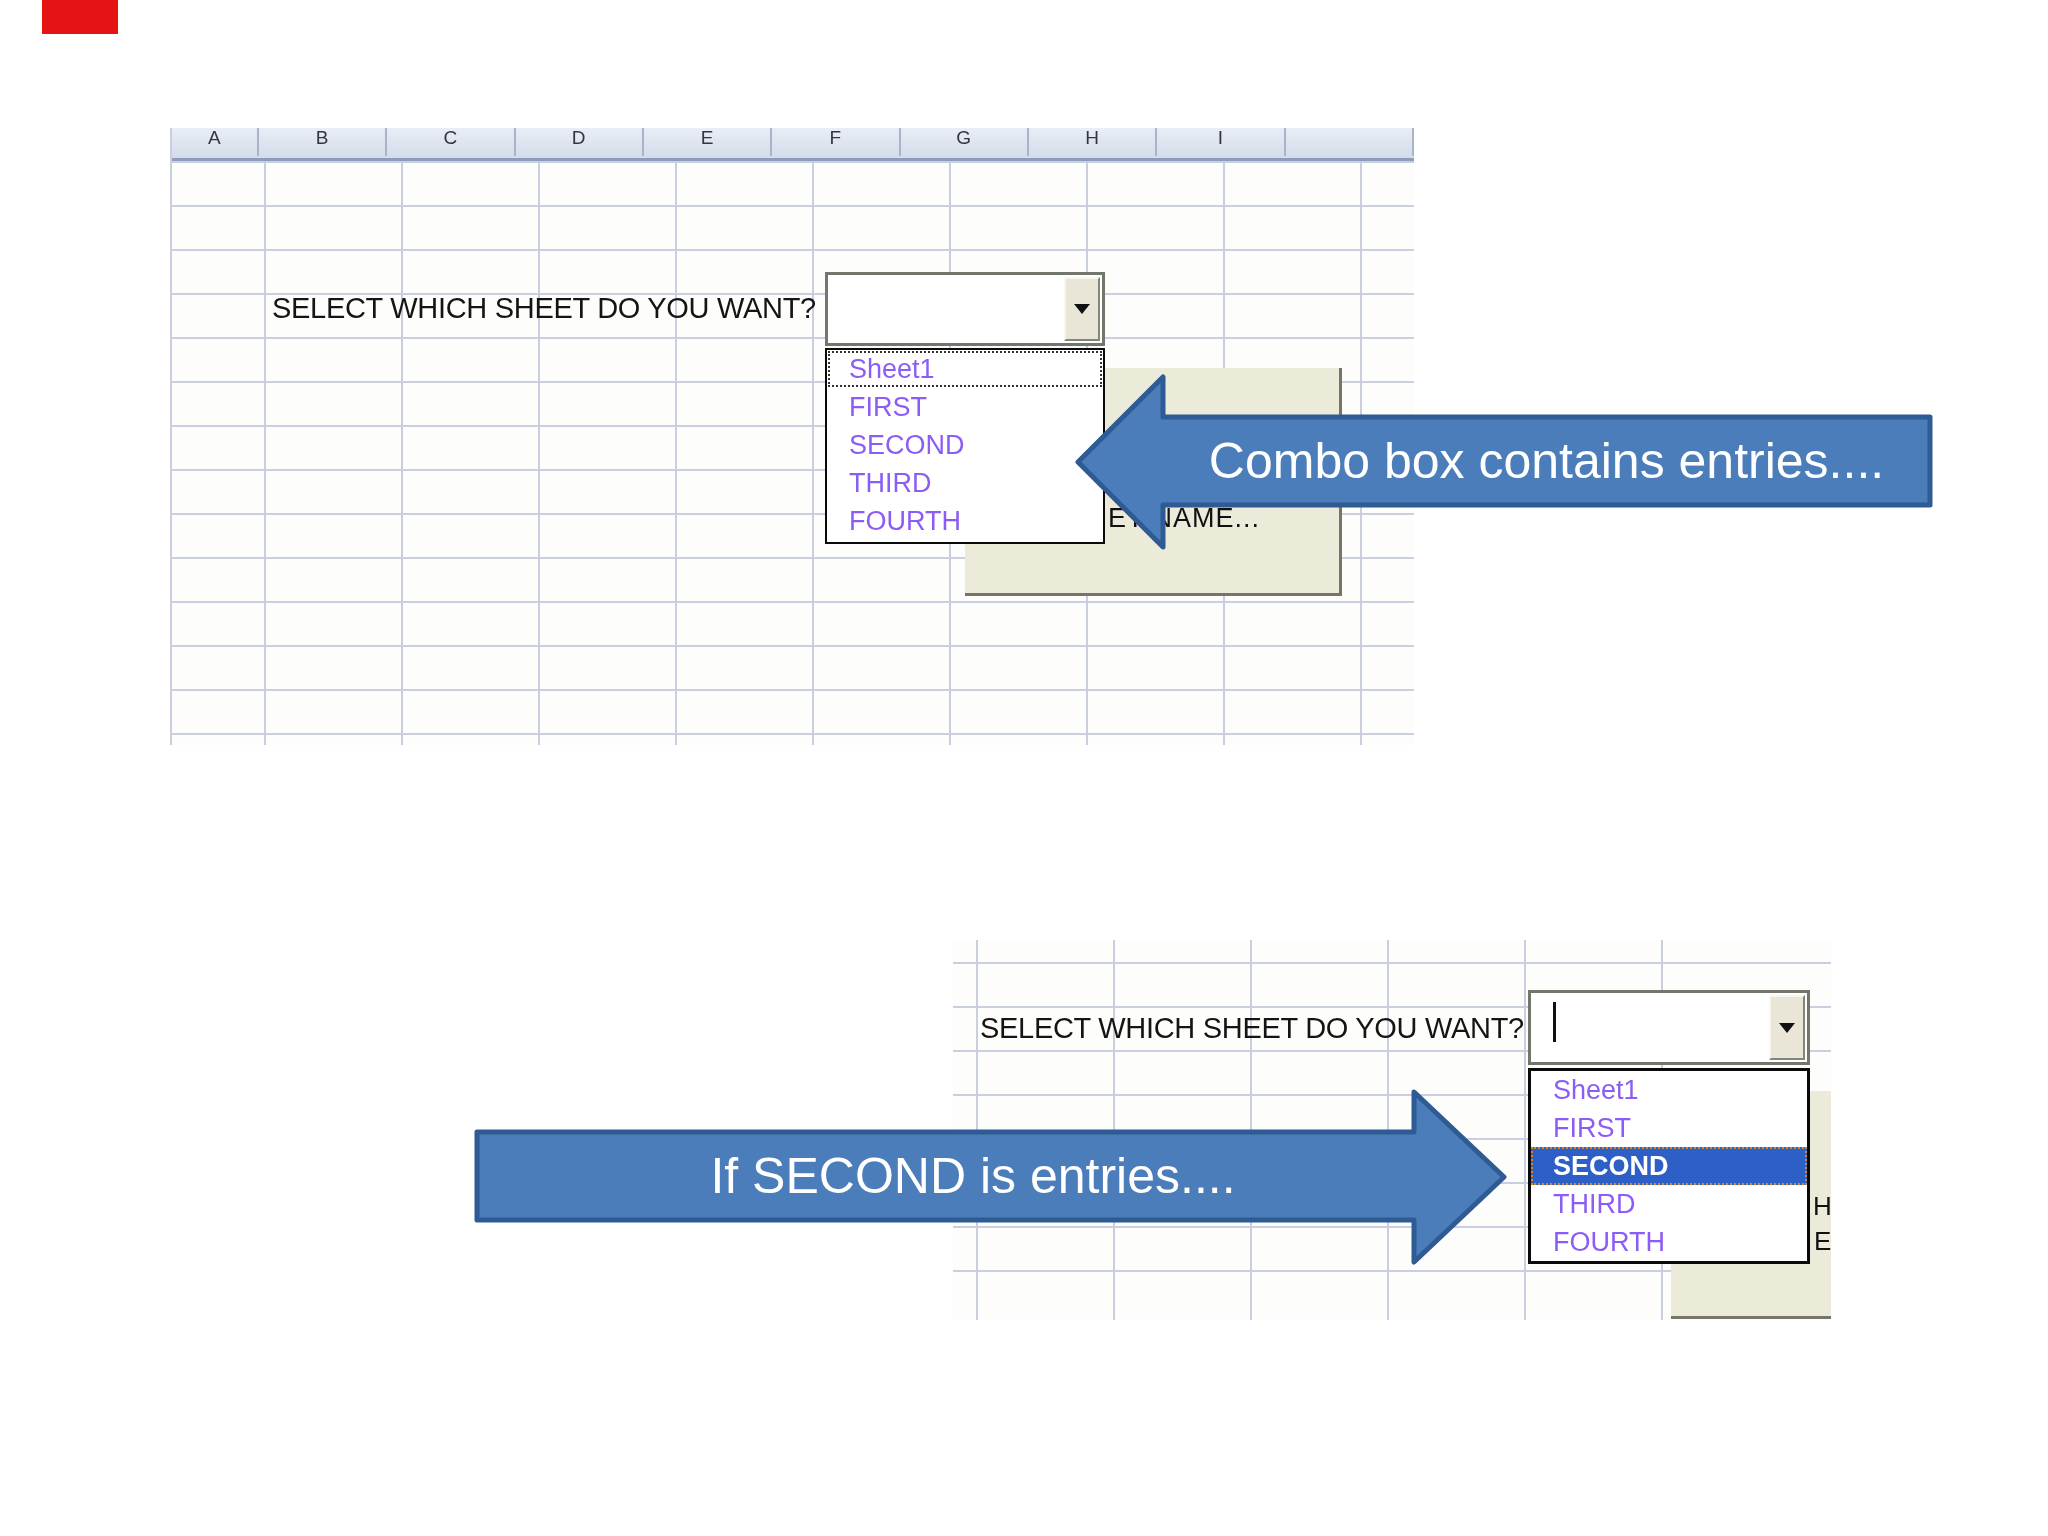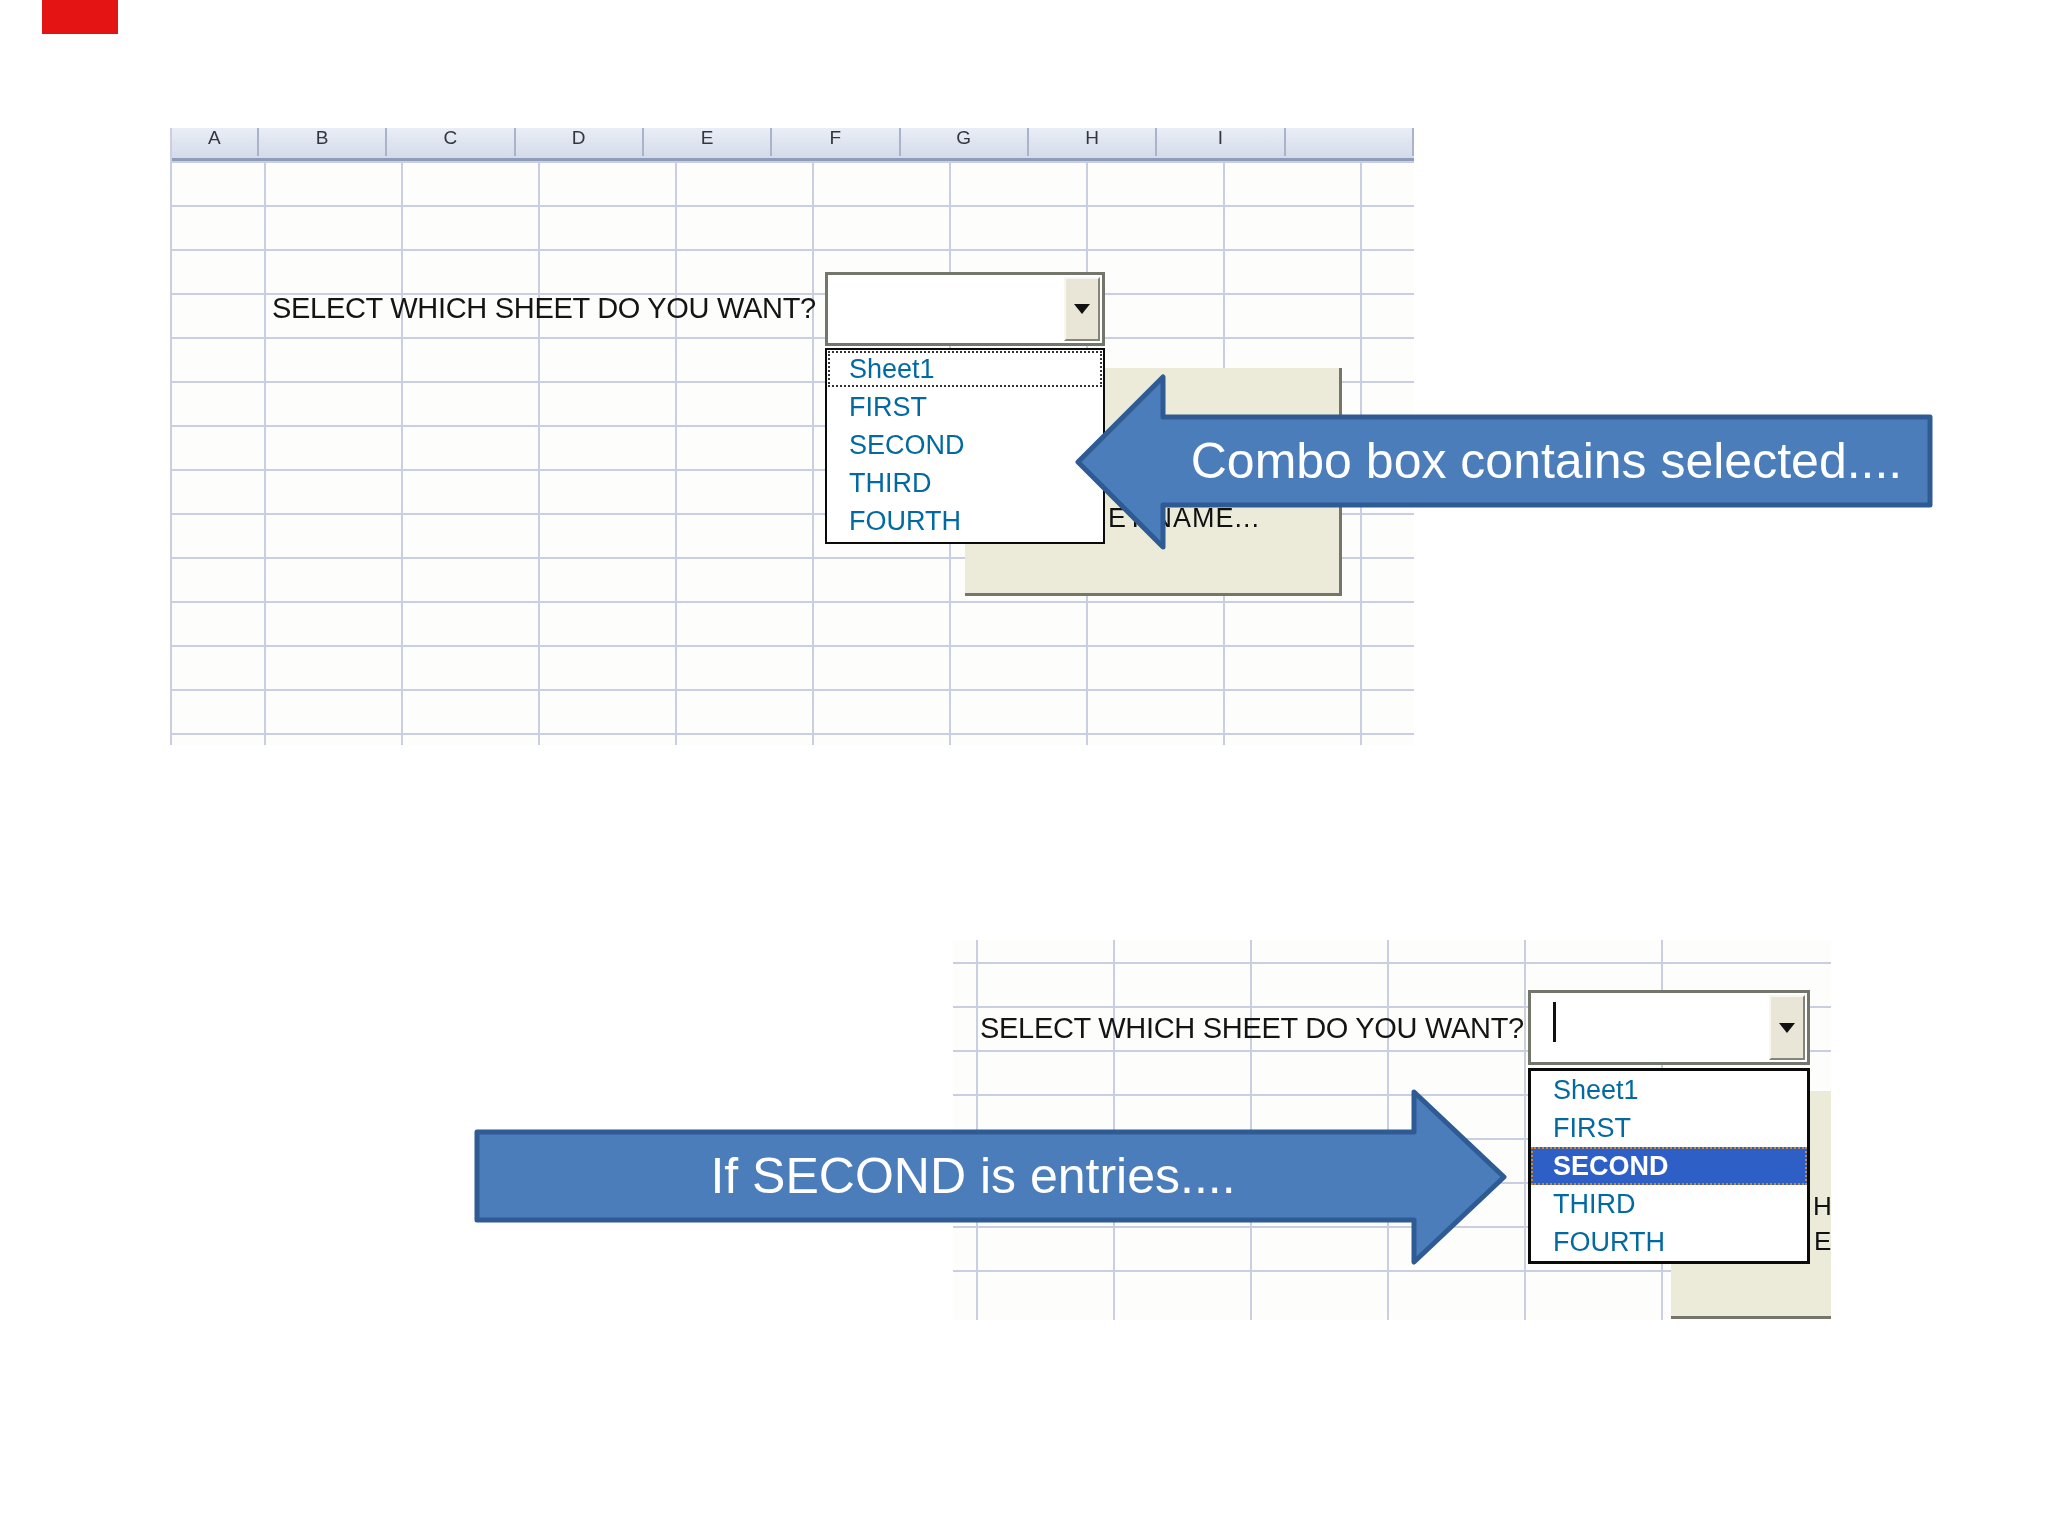--- a/index.html
+++ b/index.html
@@ -64,21 +64,21 @@
   .caret{position:absolute;left:22px;top:9px;width:3px;height:40px;background:#111;}
 
   
   .droplist{
     position:absolute;background:#ffffff;box-sizing:border-box;
   }
   .droplist.top{border:2px solid #0a0a0a;}
   .droplist.bottom{border:3px solid #0a0a0a;}
   .dl-item{
     position:relative;height:38px;line-height:38px;padding-left:22px;
-    font-size:27px;color:#0369a1;white-space:nowrap;box-sizing:border-box;
+    font-size:27px;color:#8b5cf6;white-space:nowrap;box-sizing:border-box;
   }
   .dl-item.focus{outline:2px dotted #333;outline-offset:-3px;}
   .dl-item.selected{
     background:#2d5fc7;color:#ffffff;font-weight:bold;
     outline:2px dotted #cf8a2e;outline-offset:-2px;
   }
 
   
   .beige-btn{
     position:absolute;background:#ecead9;box-sizing:border-box;
@@ -132,21 +132,21 @@
     <div class="dl-item">FIRST</div>
     <div class="dl-item">SECOND</div>
     <div class="dl-item">THIRD</div>
     <div class="dl-item">FOURTH</div>
   </div>
 </div>
 
 <svg class="arrow-svg" style="left:1070px;top:370px;" width="866" height="182" viewBox="0 0 866 182">
   <polygon points="8,92 93,7 93,47 860,47 860,135 93,135 93,177" fill="#4b7dbb" stroke="#2e5b93" stroke-width="5" stroke-linejoin="round"></polygon>
 </svg>
-<div class="arrow-caption" style="left:1163px;top:417px;width:767px;height:88px;">Combo box contains selected....</div>
+<div class="arrow-caption" style="left:1163px;top:417px;width:767px;height:88px;">Combo box contains entries....</div>
 
 <div class="sheet sheet-bottom">
 
   <div class="cell-label" style="left:27px;top:74px;">SELECT WHICH SHEET DO YOU WANT?</div>
 
   <div class="beige-btn z1" style="left:718px;top:151px;width:170px;height:228px;border-right:none;"></div>
   <div class="btn-text z2" style="left:860px;top:253px;font-size:26px;">HE</div>
   <div class="btn-text z2" style="left:861px;top:288px;font-size:26px;">ET</div>
 
   <div class="combo z3" style="left:575px;top:50px;width:282px;height:75px;">

